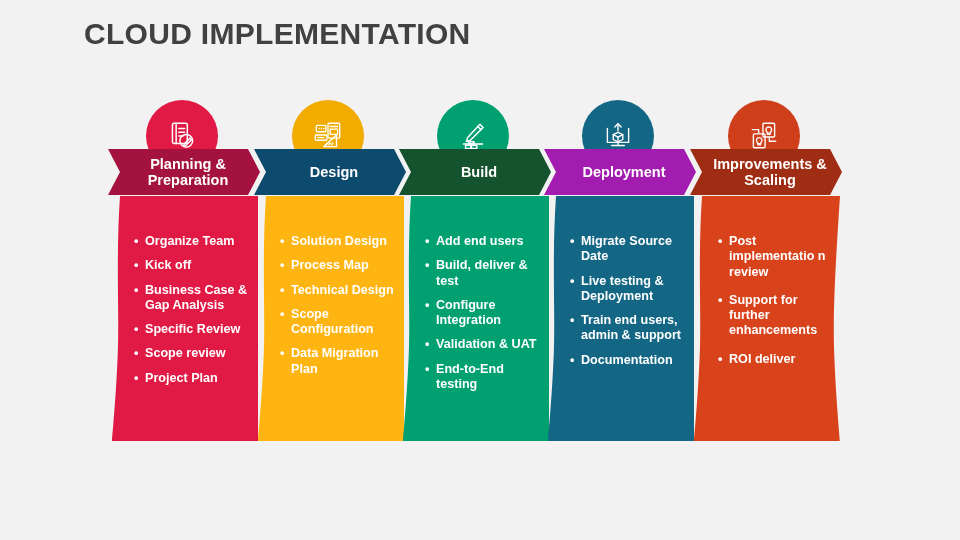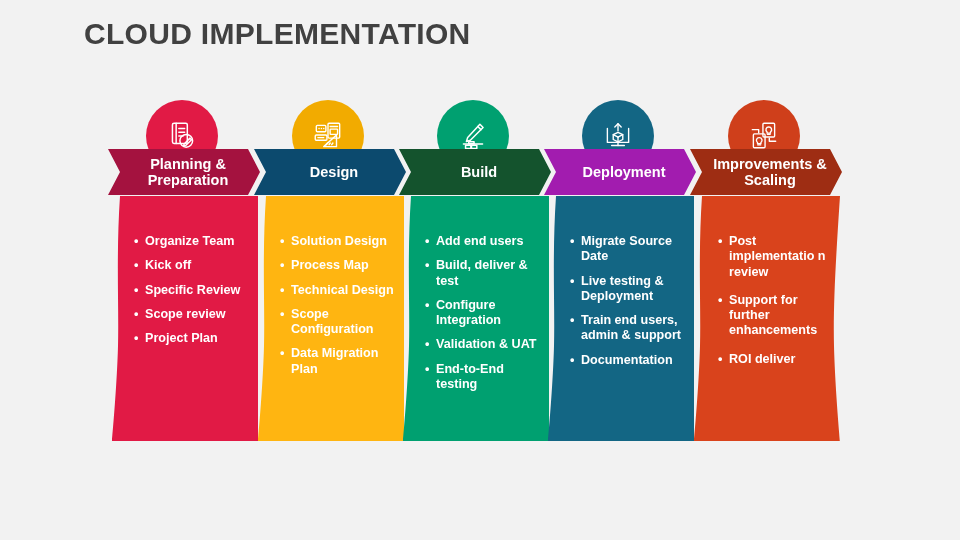--- a/index.html
+++ b/index.html
@@ -135,20 +135,21 @@
       <div class="ribbon" style="background:#a4123f">
         <span class="ribbon-label">Planning &amp; Preparation</span>
       </div>
       <div class="panel">
         <svg viewBox="0 0 150 245" preserveAspectRatio="none">
           <path d="M12,0 L150,0 L150,245 L4,245 C4,245 9,190 10,150 C11,110 8,60 12,0 Z" fill="#e11a45"></path>
         </svg>
         <ul>
           <li>Organize Team</li>
           <li>Kick off</li>
+          <li>Business Case &amp; Gap Analysis</li>
           <li>Specific Review</li>
           <li>Scope review</li>
           <li>Project Plan</li>
         </ul>
       </div>
     </div>
 
     <div class="col col-1">
       <div class="badge" style="background:#f2ab00">
         <span>

